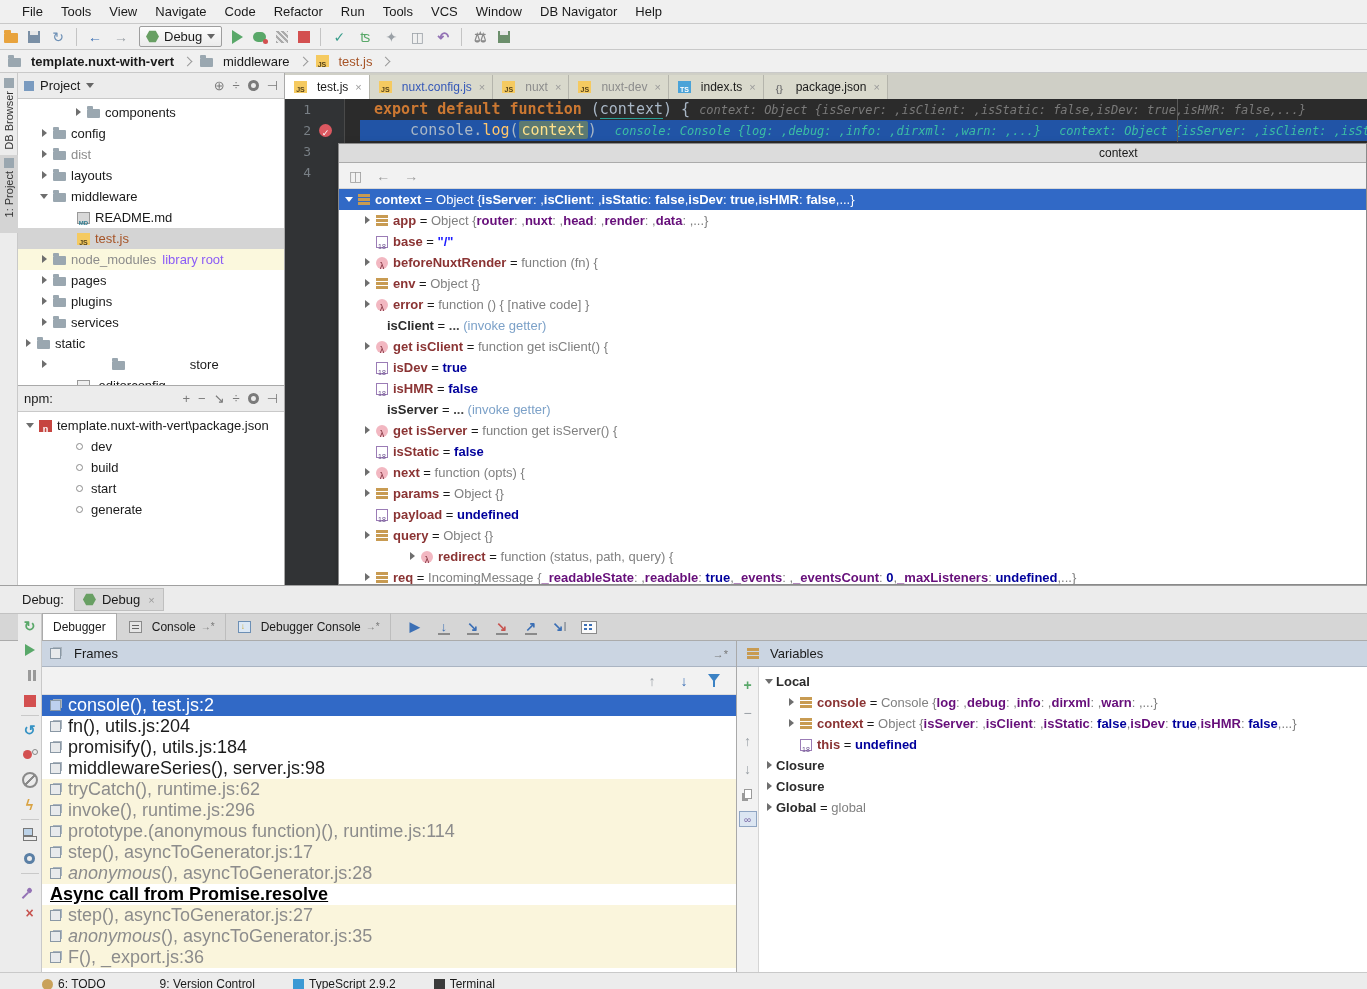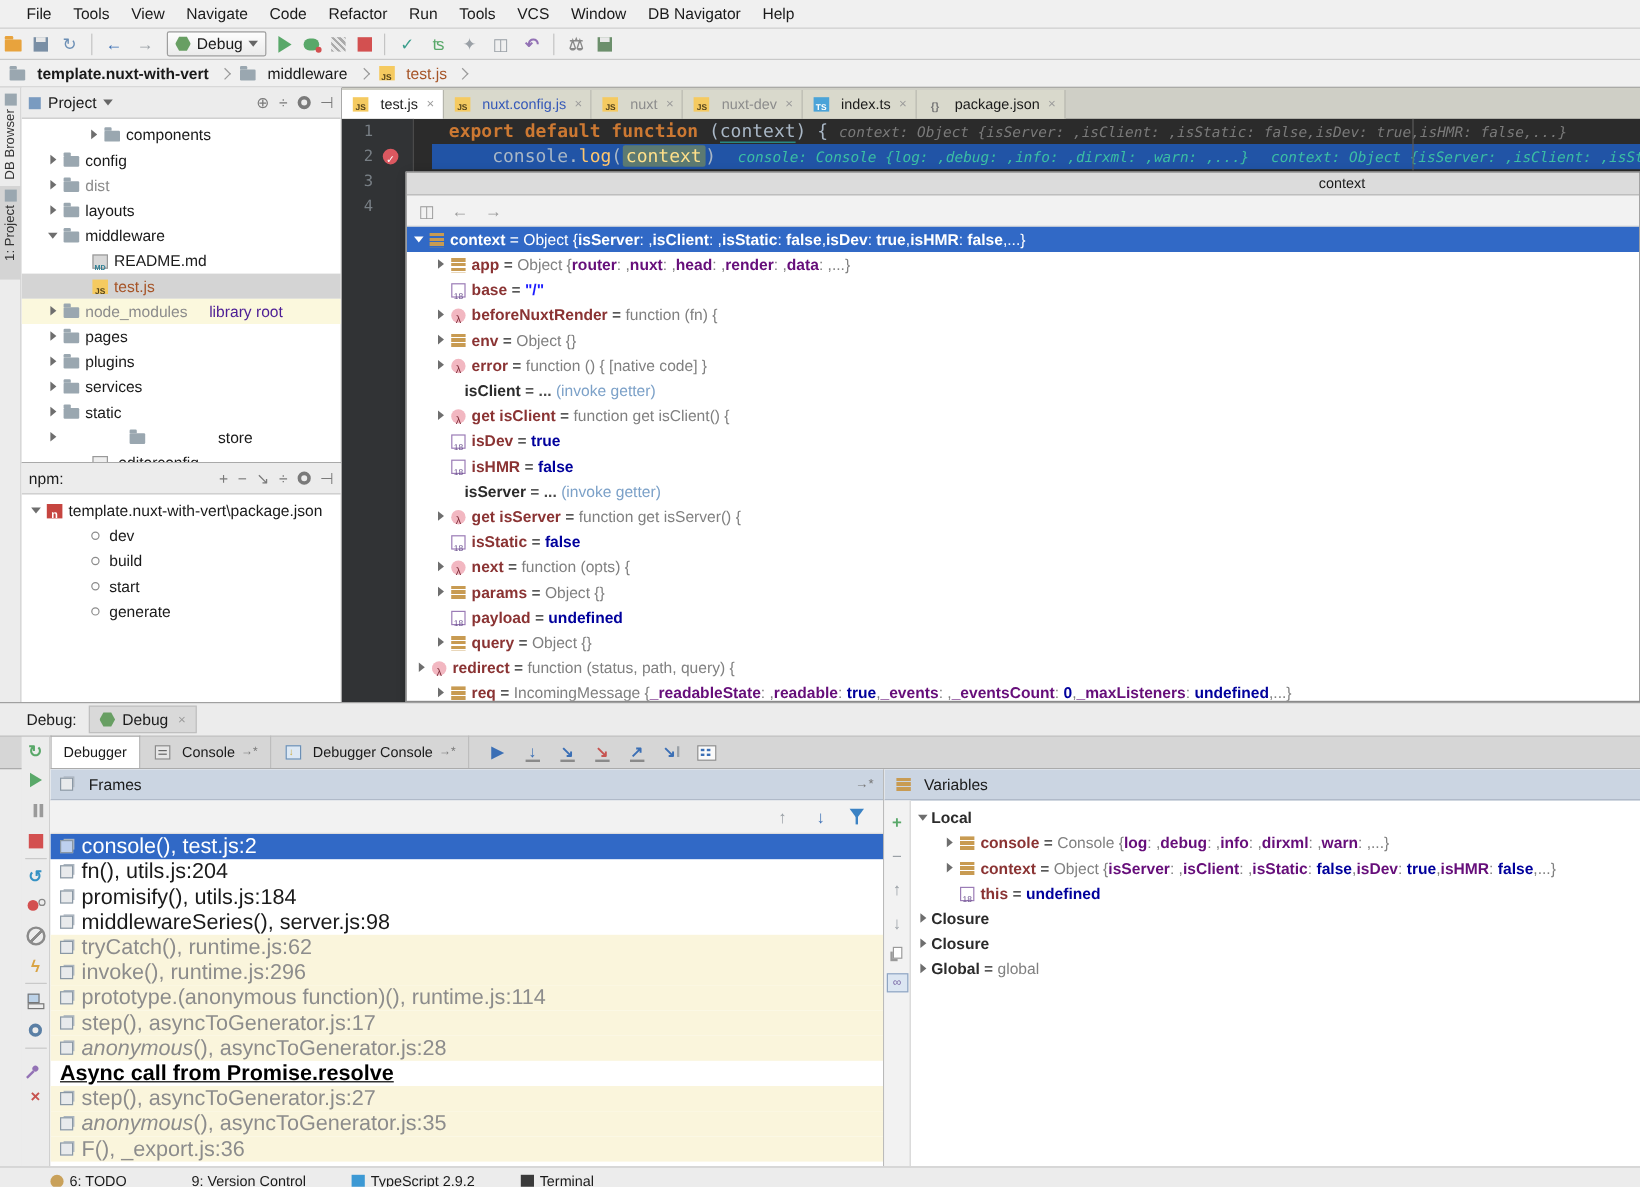--- a/index.html
+++ b/index.html
@@ -45,21 +45,21 @@
 .panel-hdr .ttl{font-weight:normal}
 .hdr-icons{margin-left:auto;display:flex;gap:8px;color:#7A7A7A;font-size:13px}
 #project{left:18px;top:73px;width:267px;height:312px;background:#FFFFFF;border-right:1px solid #A9A9A9;overflow:hidden}
 #npmpanel{left:18px;top:385px;width:267px;height:200px;background:#FFFFFF;border-right:1px solid #A9A9A9;border-top:1px solid #A9A9A9;overflow:hidden}
 .tree{padding-top:3px}
 .trow{display:flex;align-items:center;height:21px;white-space:pre;cursor:default}
 .trow.sel-gray{background:#D4D4D4}
 .trow.hl{background:#FBF8DD}
 .trow .lbl.dim{color:#8C8C8C}
 .trow .lbl.red{color:#A65427}
-.trow .sfx{color:#4c1d95;margin-left:18px}
+.trow .sfx{color:#8b5cf6;margin-left:6px}
 .chev{width:13px;height:13px;display:inline-block;flex:none;position:relative}
 .chev.r::before{content:"";position:absolute;top:2px;left:4px;border:4px solid transparent;border-left:5px solid #6E6E6E}
 .chev.d::before{content:"";position:absolute;top:4px;left:2px;border:4px solid transparent;border-top:5px solid #6E6E6E}
 .tico{display:inline-block;width:13px;height:12px;margin:0 5px 0 2px;position:relative;flex:none;font-family:"Liberation Sans",sans-serif}
 .tico.folder{width:13px;height:9px;background:#9AA7B0;border-radius:1px;margin-top:2px}
 .tico.folder::before{content:"";position:absolute;top:-3px;left:0;width:6px;height:3px;background:#9AA7B0;border-radius:1px 1px 0 0}
 .tico.js{background:#F5CA60;text-align:center}
 .tico.js::before{content:"JS";font-size:7px;font-weight:bold;color:#55431A;line-height:12px}
 .tico.ts{background:#4AA3D8;text-align:center}
 .tico.ts::before{content:"TS";font-size:7px;font-weight:bold;color:#fff;line-height:12px}
@@ -356,21 +356,21 @@
         <span class="sfx"></span>
       </div>
 
       <div class="trow" style="padding-left: 20px;">
         <span class="chev r"></span>
         <span class="tico folder"></span>
         <span class="lbl">services</span>
         <span class="sfx"></span>
       </div>
 
-      <div class="trow" style="padding-left: 20px;">
+      <div class="trow" style="padding-left: 4px;">
         <span class="chev r"></span>
         <span class="tico folder"></span>
         <span class="lbl">static</span>
         <span class="sfx"></span>
       </div>
 
       <div class="trow" style="padding-left: 20px; justify-content: space-between;">
         <span class="chev r"></span>
         <span class="tico folder"></span>
         <span class="lbl">store</span>
@@ -640,21 +640,21 @@
           </div>
 
           <div class="trow" style="padding-left: 22px;">
             <span class="chev r"></span>
             <span class="tico obj"></span>
             <span class="tname">query</span>
             <span class="teq"></span>
             <span class="tsegs"><span class="seg-g">Object {}</span></span>
           </div>
 
-          <div class="trow" style="padding-left: 6px;">
+          <div class="trow" style="padding-left: 22px; margin-left: 45px;">
             <span class="chev r"></span>
             <span class="tico lam"></span>
             <span class="tname">redirect</span>
             <span class="teq"></span>
             <span class="tsegs"><span class="seg-g">function (status, path, query) {</span></span>
           </div>
 
           <div class="trow" style="padding-left: 22px;">
             <span class="chev r"></span>
             <span class="tico obj"></span>

